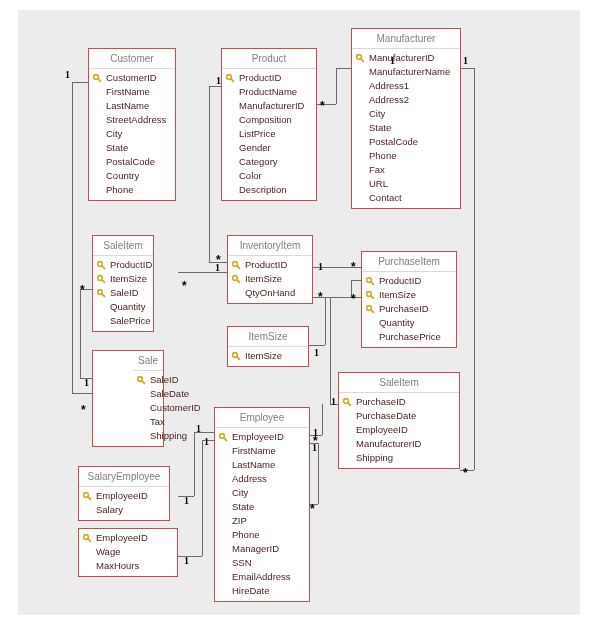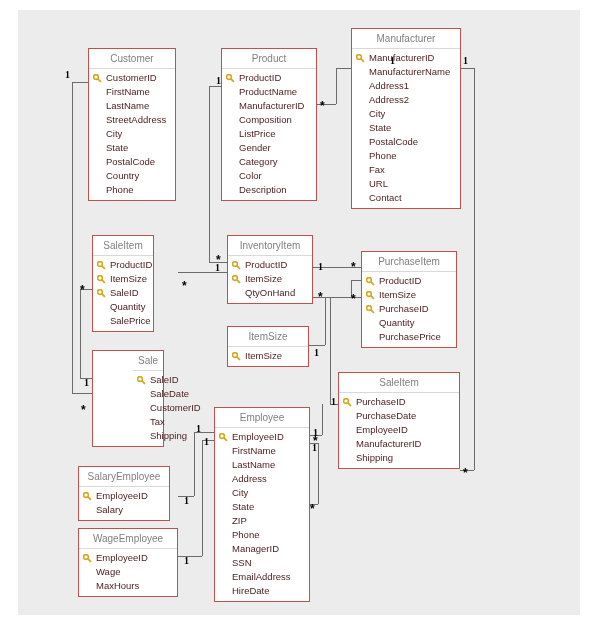--- a/index.html
+++ b/index.html
@@ -413,21 +413,20 @@
               </svg></span>
             <span class="nm">EmployeeID</span>
           </div>
           <div class="fld">
             <span class="kw"></span>
             <span class="nm">Salary</span>
           </div>
         </div>
       </div>
       <div class="tbl" style="left: 60px; top: 518px; width: 100px;">
-        <div class="hdr">WageEmployee</div>
         <div class="flds">
           <div class="fld">
             <span class="kw"><svg width="9" height="9" viewBox="0 0 9 9">
                 <circle cx="3" cy="3" r="2.4" fill="none" stroke="#d4aa22" stroke-width="1.6"></circle>
                 <path d="M4.4 4.4 L8 8" stroke="#d4aa22" stroke-width="1.6" fill="none"></path>
                 <path d="M6.1 6.9 L7.2 5.8" stroke="#d4aa22" stroke-width="1.4" fill="none"></path>
               </svg></span>
             <span class="nm">EmployeeID</span>
           </div>
           <div class="fld">

